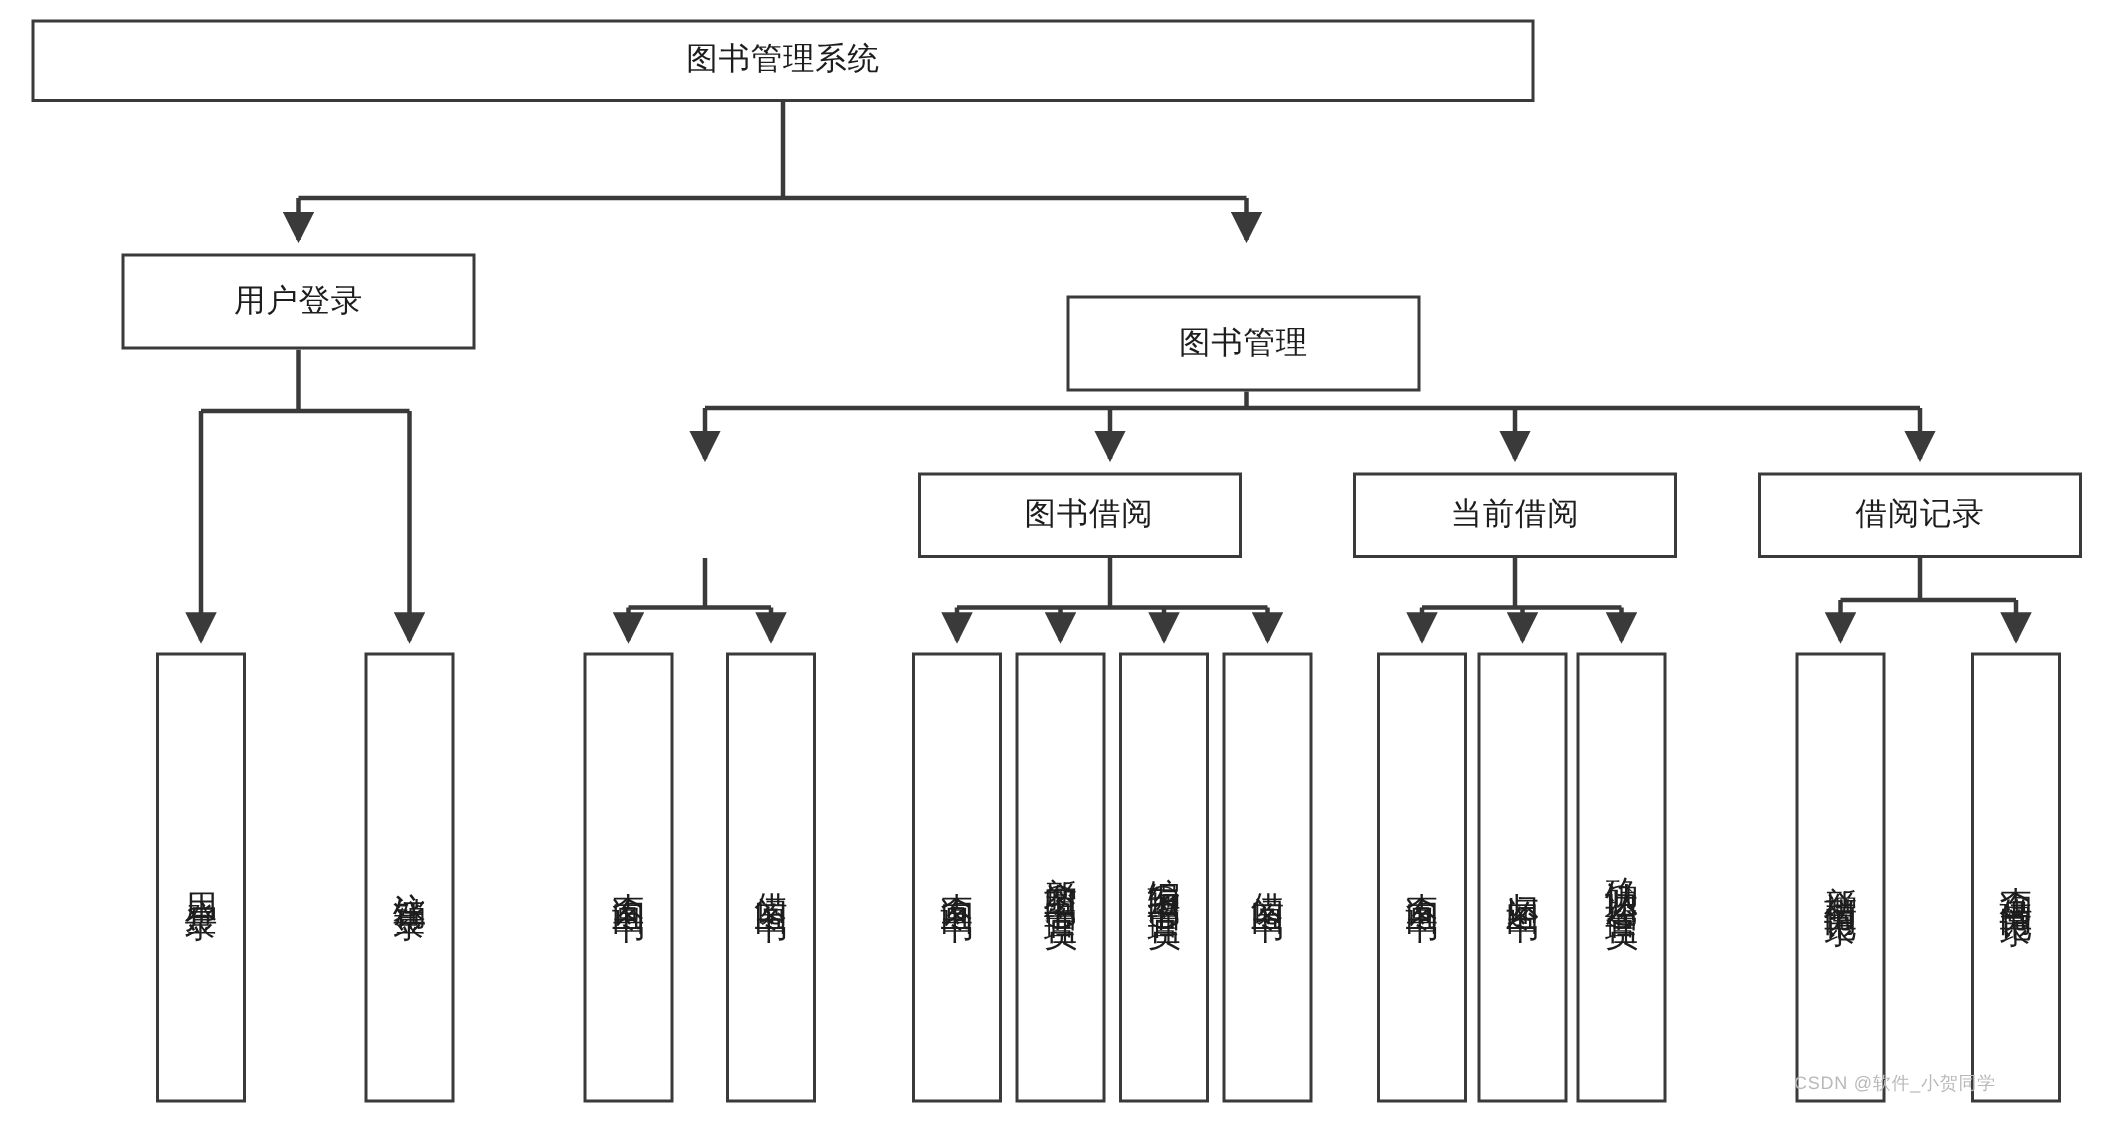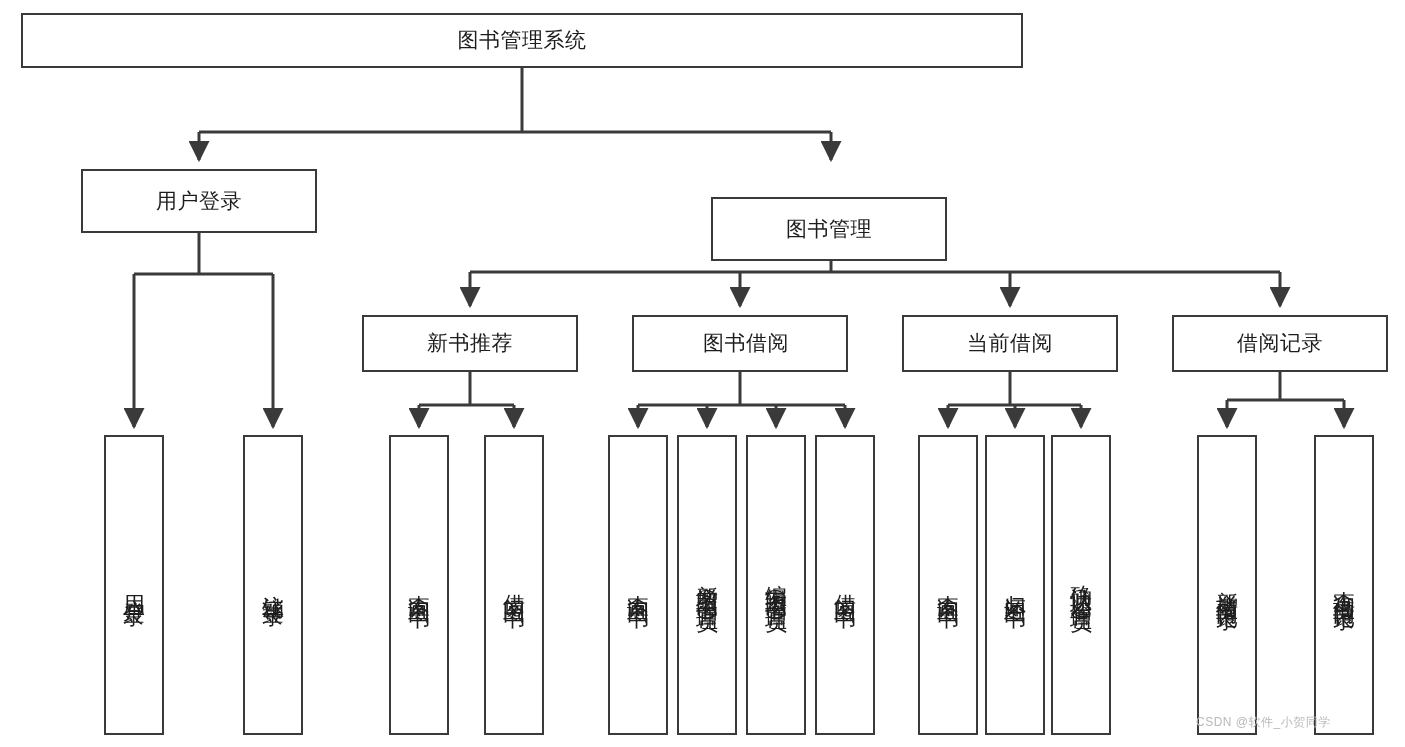--- a/index.html
+++ b/index.html
@@ -123,24 +123,21 @@
     <span class="lbl">图书管理系统</span>
   </div>
 
   <div class="node" style="left: 81px; top: 169px; width: 236px; height: 64px;">
     <span class="lbl">用户登录</span>
   </div>
   <div class="node" style="left: 711px; top: 169px; width: 236px; height: 64px; margin-top: 28px;">
     <span class="lbl">图书管理</span>
   </div>
 
-  <div class="node" style="left: 362px; top: 315px; width: 216px; height: 57px;">
-    <span class="lbl">新书推荐</span>
-  </div>
-  <div class="node" style="left: 632px; top: 315px; width: 216px; height: 57px; padding-left: 12px;">
+  <div class="node" style="left: 612px; top: 315px; width: 216px; height: 57px; padding-left: 12px;">
     <span class="lbl">图书借阅</span>
   </div>
   <div class="node" style="left: 902px; top: 315px; width: 216px; height: 57px;">
     <span class="lbl">当前借阅</span>
   </div>
   <div class="node" style="left: 1172px; top: 315px; width: 216px; height: 57px;">
     <span class="lbl">借阅记录</span>
   </div>
 
   <div class="node vertical" style="left: 104px; top: 435px; width: 60px; height: 300px;">

